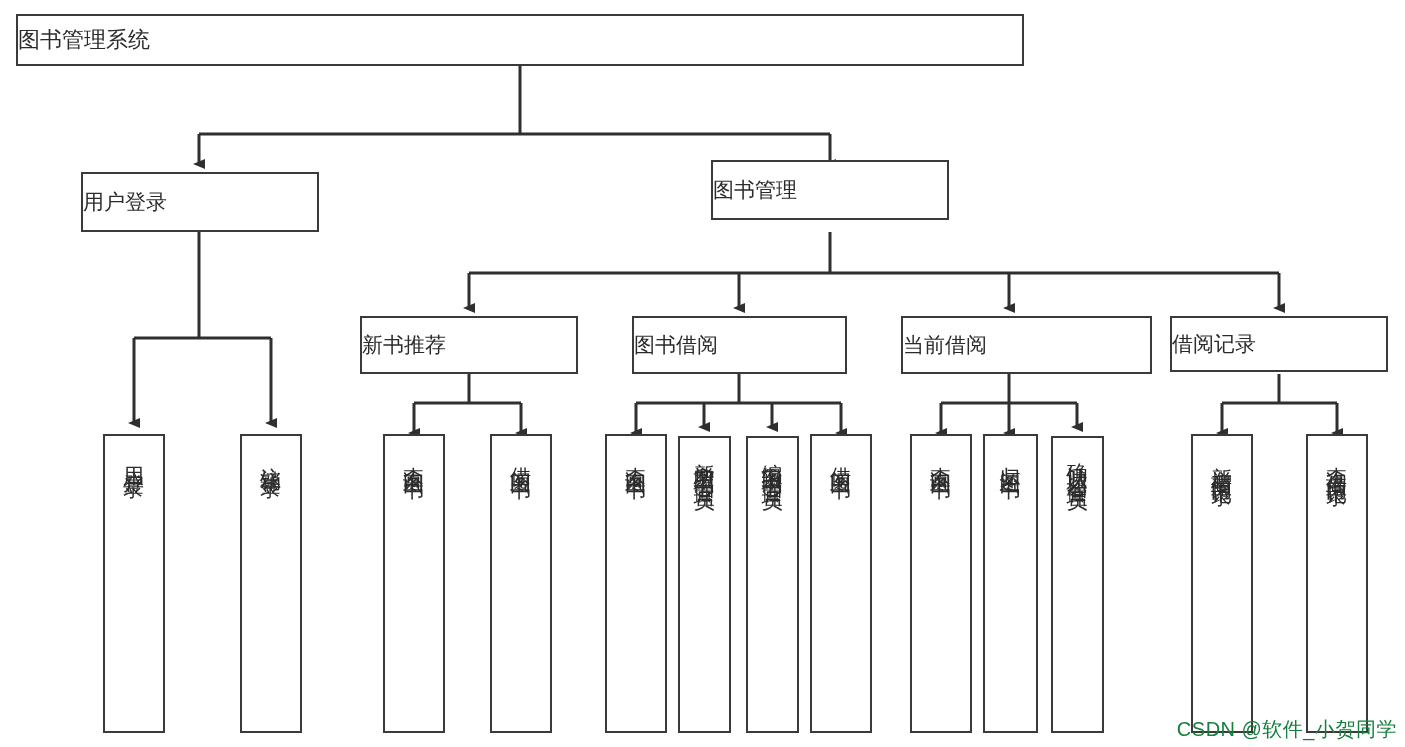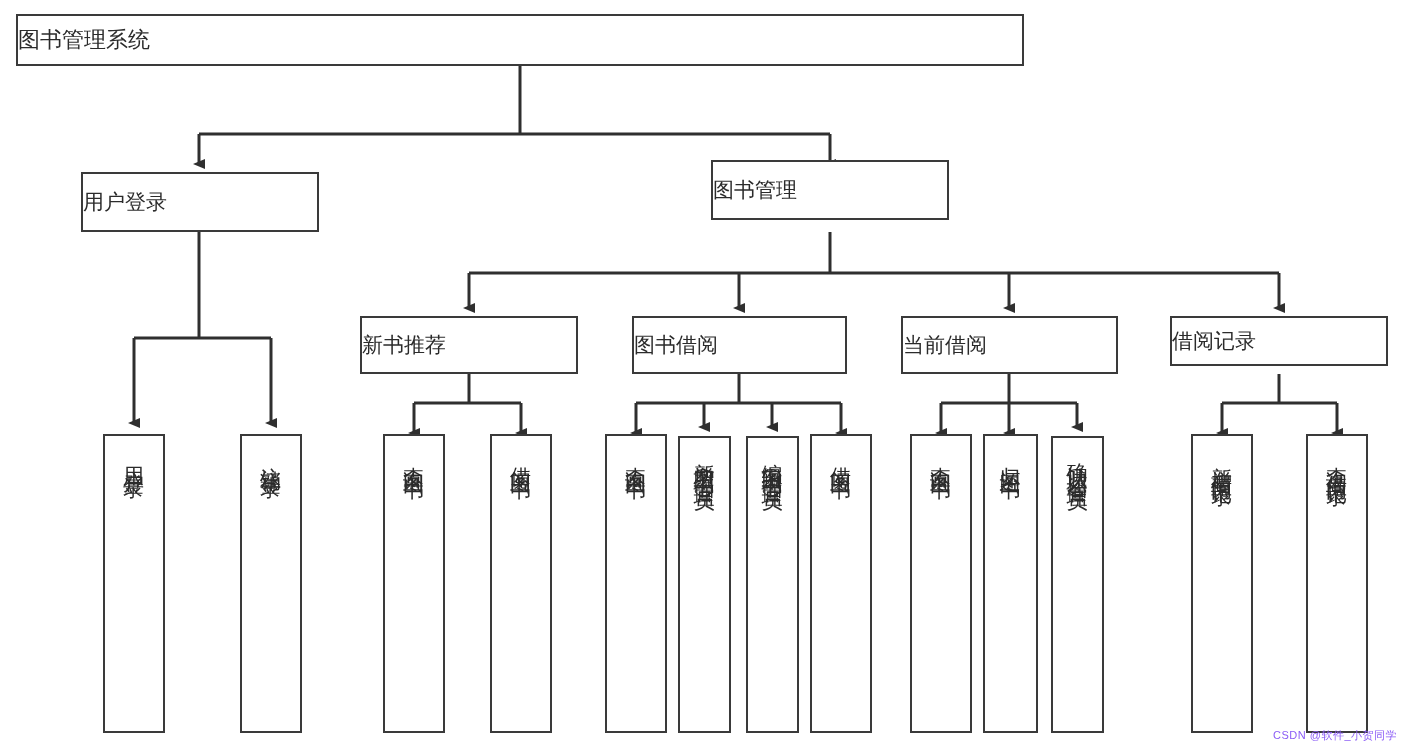--- a/index.html
+++ b/index.html
@@ -55,22 +55,22 @@
     color: #2b2b2b;
     white-space: nowrap;
   }
   .hlabel {
     white-space: nowrap;
   }
   .watermark {
     position: absolute;
     right: 8px;
     bottom: 4px;
-    font-size: 11px;
-    color: #8b5cf6;
+    font-size: 20px;
+    color: #15803d;
     letter-spacing: 0.5px;
     white-space: nowrap;
   }
 </style>
 </head>
 <body>
 
 <div id="stage">
 
   <svg class="edges" viewBox="0 0 1405 747">
@@ -136,25 +136,25 @@
   </div>
 
   <div class="node level2" style="left:360px; top:316px; width:218px; height:58px;font-family:Liberation Serif, serif;">
     <span class="hlabel">新书推荐</span>
   </div>
 
   <div class="node level2" style="left:632px; top:316px; width:215px; height:58px;">
     <span class="hlabel">图书借阅</span>
   </div>
 
-  <div class="node level2" style="left:901px; top:316px; width:217px; height:58px;">
+  <div class="node level2" style="left:901px; top:316px; width:251px; height:58px;">
     <span class="hlabel">当前借阅</span>
   </div>
 
-  <div class="node level2" style="left:1170px; top:316px; width:218px; height:50px;">
+  <div class="node level2" style="left:1170px; top:316px; width:218px; height:56px;">
     <span class="hlabel">借阅记录</span>
   </div>
 
   <div class="node leaf" style="left:103px; top:434px; width:62px; height:299px;">
     <span class="vlabel">用户登录</span>
   </div>
 
   <div class="node leaf" style="left:240px; top:434px; width:62px; height:299px;">
     <span class="vlabel">注销登录</span>
   </div>

